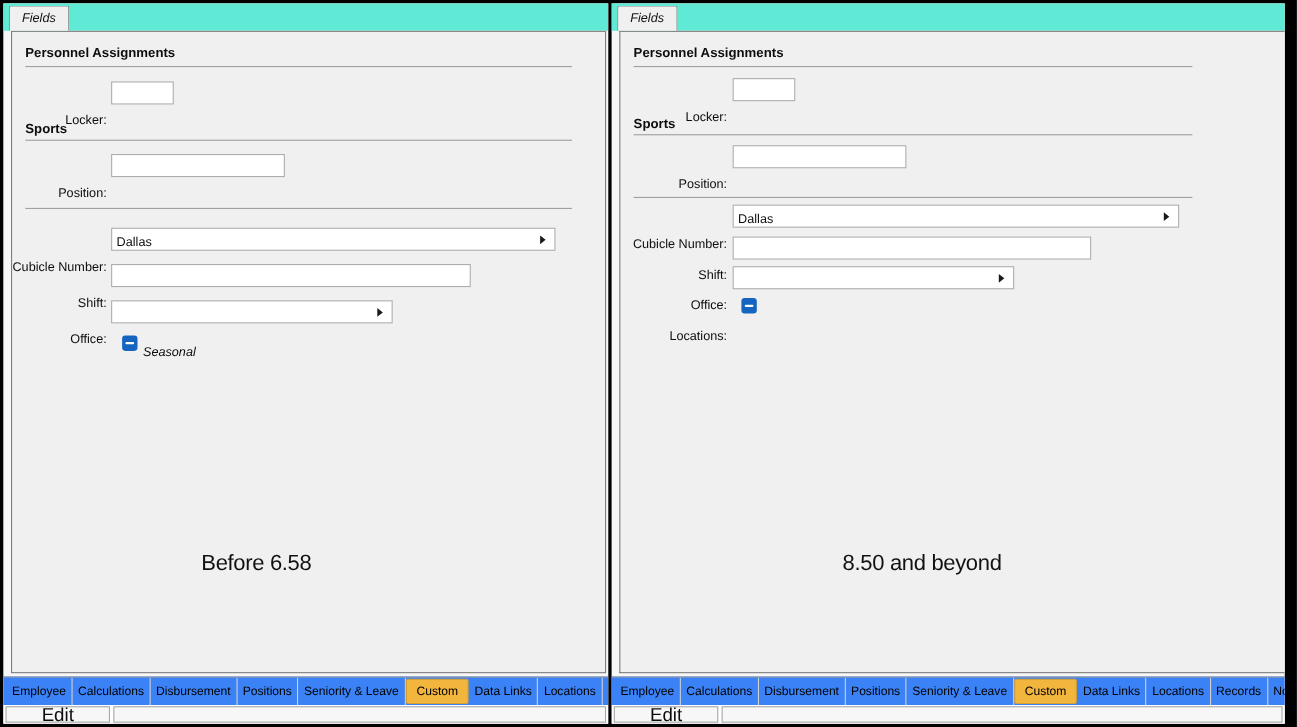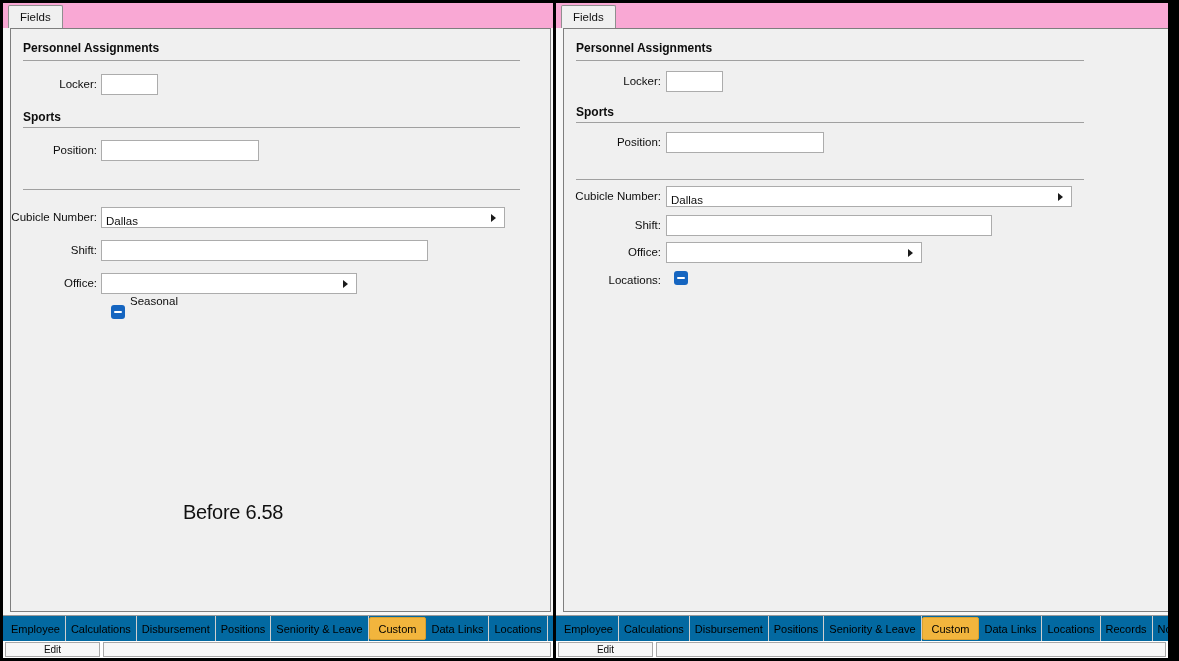--- a/index.html
+++ b/index.html
@@ -11,36 +11,36 @@
     position:absolute;top:3px;height:655px;background:#f7f7f7;overflow:hidden;
   }
   .panel.left{left:3px;width:550px;}
   .panel.right{
     left:556px;width:612px;
     clip-path:polygon(0 0,600 0,604 6,610 16,612 24,593 31,596 44,608 54,597 68,600 88,
       612 108,595 128,597 148,610 168,590 184,595 200,612 214,600 238,610 258,590 274,
       605 298,595 318,610 338,593 358,603 378,612 398,595 418,605 438,590 458,610 478,
       597 498,605 518,592 538,610 558,597 578,603 598,593 618,607 638,595 655,0 655);
   }
-  .tabstrip{position:absolute;left:0;top:0;right:0;height:25px;background:#f9a8d4;}
+  .tabstrip{position:absolute;left:0;top:0;right:0;height:25px;background:#5eead4;font-style:italic;}
   .fields-tab{
     position:absolute;left:5px;top:2px;height:23px;padding:0 11px;
     background:#f0f0f0;border:1px solid #8f8f8f;border-bottom:none;
     border-radius:2px 2px 0 0;font-size:11.5px;color:#111;
     display:flex;align-items:center;z-index:2;box-sizing:border-box;
   }
   .content{
     position:absolute;left:7px;top:25px;height:584px;background:#f0f0f0;
     border:1px solid #7e7e7e;box-sizing:border-box;z-index:1;
   }
   .panel.left .content{width:541px;}
   .panel.right .content{width:605px;border-right:none;}
   .sec-title{position:absolute;font-size:12px;font-weight:bold;color:#0d0d0d;white-space:nowrap;}
   .hr{position:absolute;height:1px;background:#a0a0a0;}
-  .lbl{position:absolute;font-size:11.5px;color:#0d0d0d;text-align:right;white-space:nowrap;}
+  .lbl{position:absolute;font-size:11.5px;color:#0d0d0d;text-align:right;white-space:nowrap;margin-top:26px;}
   .inp{
     position:absolute;background:#fff;border:1px solid #acacac;height:21px;
     box-sizing:border-box;font-family:"Liberation Sans",sans-serif;font-size:11.5px;
     padding:0 4px;outline:none;color:#111;
   }
   .combo{
     position:absolute;background:#fff;border:1px solid #acacac;height:21px;
     box-sizing:border-box;display:flex;align-items:flex-end;padding:0 4px;cursor:default;
   }
   .combo-text{font-size:11.5px;color:#0d0d0d;}
@@ -50,61 +50,61 @@
     border-top:4px solid transparent;border-bottom:4px solid transparent;
   }
   .checkbox{
     position:absolute;width:14px;height:14px;background:#1565c0;border-radius:3px;
     display:flex;align-items:center;justify-content:center;cursor:default;
   }
   .checkbox .dash{width:8px;height:2px;background:#fff;border-radius:1px;}
   .cb-lbl{position:absolute;font-size:11.5px;color:#0d0d0d;white-space:nowrap;}
   .caption{position:absolute;font-size:20px;color:#111;white-space:nowrap;letter-spacing:-0.3px;}
   .bottom-tabs{
-    position:absolute;left:0;right:0;top:612px;height:26px;background:#0369a1;
+    position:absolute;left:0;right:0;top:612px;height:26px;background:#3b82f6;
     border-top:1px solid #9a9a9a;box-sizing:border-box;
     display:flex;align-items:stretch;overflow:hidden;
   }
   .btab{
     font-size:11px;display:flex;align-items:center;padding:0 5px;
     border-right:1px solid #cfcfcf;white-space:nowrap;color:#000;cursor:default;
   }
   .btab.first{padding-left:8px;}
   .btab.active{
     background:#f2b53d;border:1px solid #d99f2e;border-radius:2px;
     margin:1px 0;padding:0 9px;
   }
   .bottom-bar{
     position:absolute;left:0;right:0;top:638px;height:17px;background:#fff;
     display:flex;gap:3px;padding:1px 2px 1px 2px;box-sizing:border-box;
   }
   .seg{
     border:1px solid #a8a8a8;background:#f7f7f7;box-sizing:border-box;
-    font-size:10px;color:#0d0d0d;display:flex;align-items:center;justify-content:center;
+    font-size:17px;color:#0d0d0d;display:flex;align-items:center;justify-content:center;
   }
   .seg.edit{width:95px;cursor:default;}
   .seg.fill{flex:1;}
   
   .panel.left .t1{left:12px;top:12px;}
   .panel.left .hr1{left:12px;top:31px;width:497px;}
   .panel.left .l-locker{left:0;top:49px;width:86px;}
   .panel.left .i-locker{left:90px;top:45px;width:57px;}
   .panel.left .t2{left:12px;top:81px;}
   .panel.left .hr2{left:12px;top:98px;width:497px;}
   .panel.left .l-position{left:0;top:115px;width:86px;}
   .panel.left .i-position{left:90px;top:111px;width:158px;}
   .panel.left .hr3{left:12px;top:160px;width:497px;}
   .panel.left .l-cubicle{left:0;top:182px;width:86px;}
   .panel.left .c-cubicle{left:90px;top:178px;width:404px;}
   .panel.left .l-shift{left:0;top:215px;width:86px;}
   .panel.left .i-shift{left:90px;top:211px;width:327px;}
   .panel.left .l-office{left:0;top:248px;width:86px;}
   .panel.left .c-office{left:90px;top:244px;width:256px;}
   .panel.left .checkbox{left:100px;top:276px;}
-  .panel.left .cb-lbl{left:119px;top:266px;}
+  .panel.left .cb-lbl{left:119px;top:286px;font-style:italic;}
   .panel.left .caption{left:172px;top:472px;}
   
   .panel.right .t1{left:12px;top:12px;}
   .panel.right .hr1{left:12px;top:31px;width:508px;}
   .panel.right .l-locker{left:0;top:46px;width:97px;}
   .panel.right .i-locker{left:102px;top:42px;width:57px;}
   .panel.right .t2{left:12px;top:76px;}
   .panel.right .hr2{left:12px;top:93px;width:508px;}
   .panel.right .l-position{left:0;top:107px;width:97px;}
   .panel.right .i-position{left:102px;top:103px;width:158px;}
@@ -214,20 +214,21 @@
     <div class="combo c-office">
       <span class="combo-text"></span>
       <span class="combo-arrow"></span>
     </div>
 
     <label class="lbl l-seasonal">Locations:</label>
     <div class="checkbox" aria-checked="mixed">
       <span class="dash"></span>
     </div>
 
+    <div class="caption">8.50 and beyond</div>
   </div>
 
   <div class="bottom-tabs">
     <span class="btab first">Employee</span>
     <span class="btab">Calculations</span>
     <span class="btab">Disbursement</span>
     <span class="btab">Positions</span>
     <span class="btab">Seniority &amp; Leave</span>
     <span class="btab active">Custom</span>
     <span class="btab">Data Links</span>

